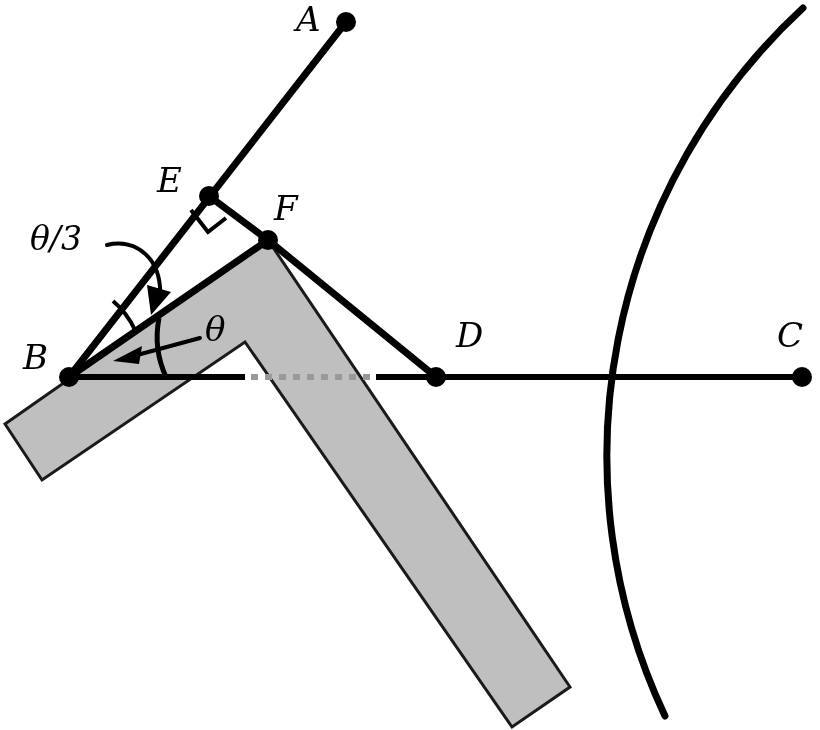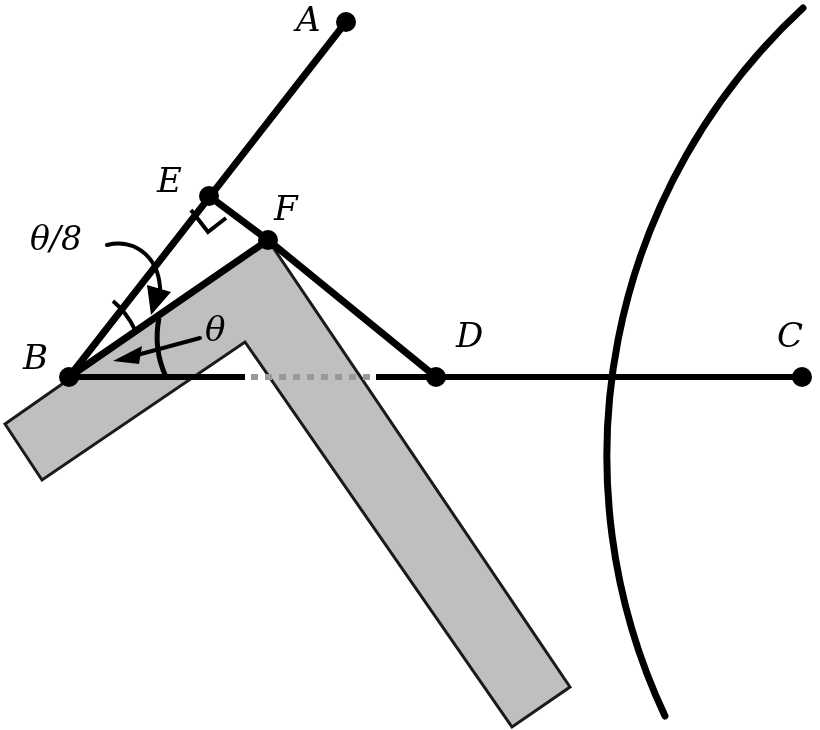--- a/index.html
+++ b/index.html
@@ -86,15 +86,15 @@
 
   </svg>
 
   <div class="lbl" style="left:296px; top:2px;">A</div>
   <div class="lbl" style="left:23px; top:340px;">B</div>
   <div class="lbl" style="left:777px; top:318px;">C</div>
   <div class="lbl" style="left:456px; top:318px;">D</div>
   <div class="lbl" style="left:157px; top:163px;">E</div>
   <div class="lbl" style="left:274px; top:191px;">F</div>
   <div class="lbl" style="left:205px; top:312px;">θ</div>
-  <div class="lbl lbl-frac" style="left:30px; top:222px;">θ/8</div>
+  <div class="lbl lbl-frac" style="left:30px; top:222px;">θ/3</div>
 
 </div>
 
 </body></html>

